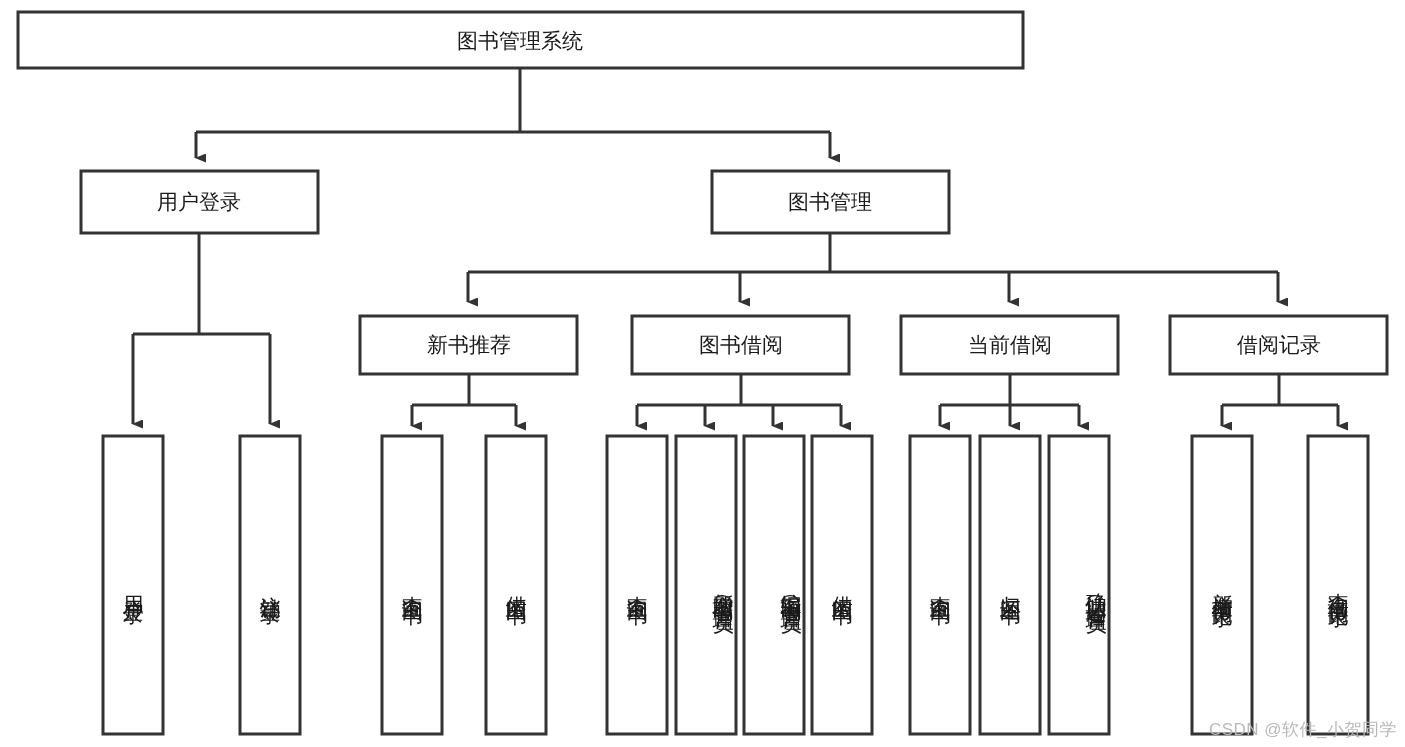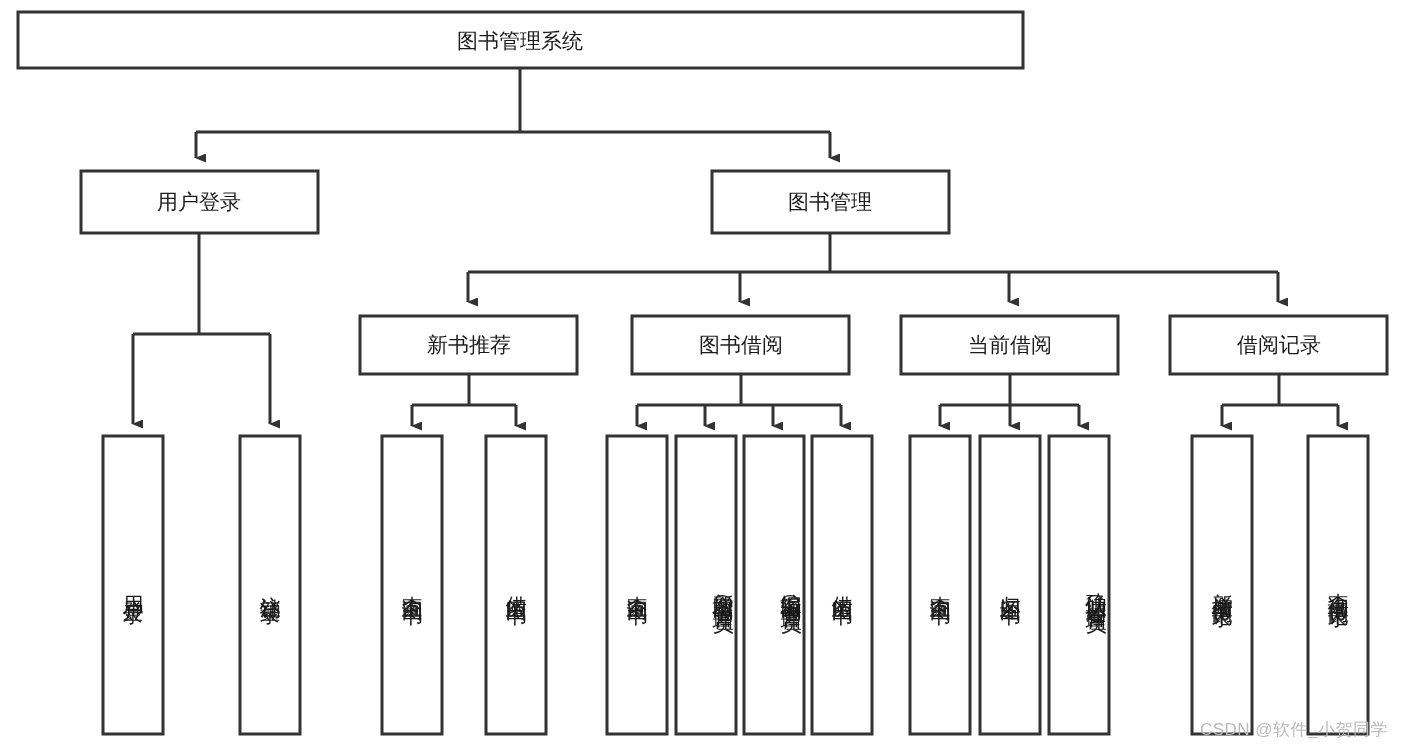--- a/index.html
+++ b/index.html
@@ -53,21 +53,21 @@
     color: #1a1a1a;
     letter-spacing: 3px;
     display: flex;
     align-items: center;
     justify-content: center;
     white-space: nowrap;
     pointer-events: none;
   }
   .watermark {
     position: absolute;
-    right: 17px;
+    right: 8px;
     bottom: 6px;
     font-family: "Liberation Sans", "DejaVu Sans", sans-serif;
     font-size: 17px;
     color: #b9b9b9;
     letter-spacing: 0.5px;
     white-space: nowrap;
   }
 </style>
 </head>
 <body>

